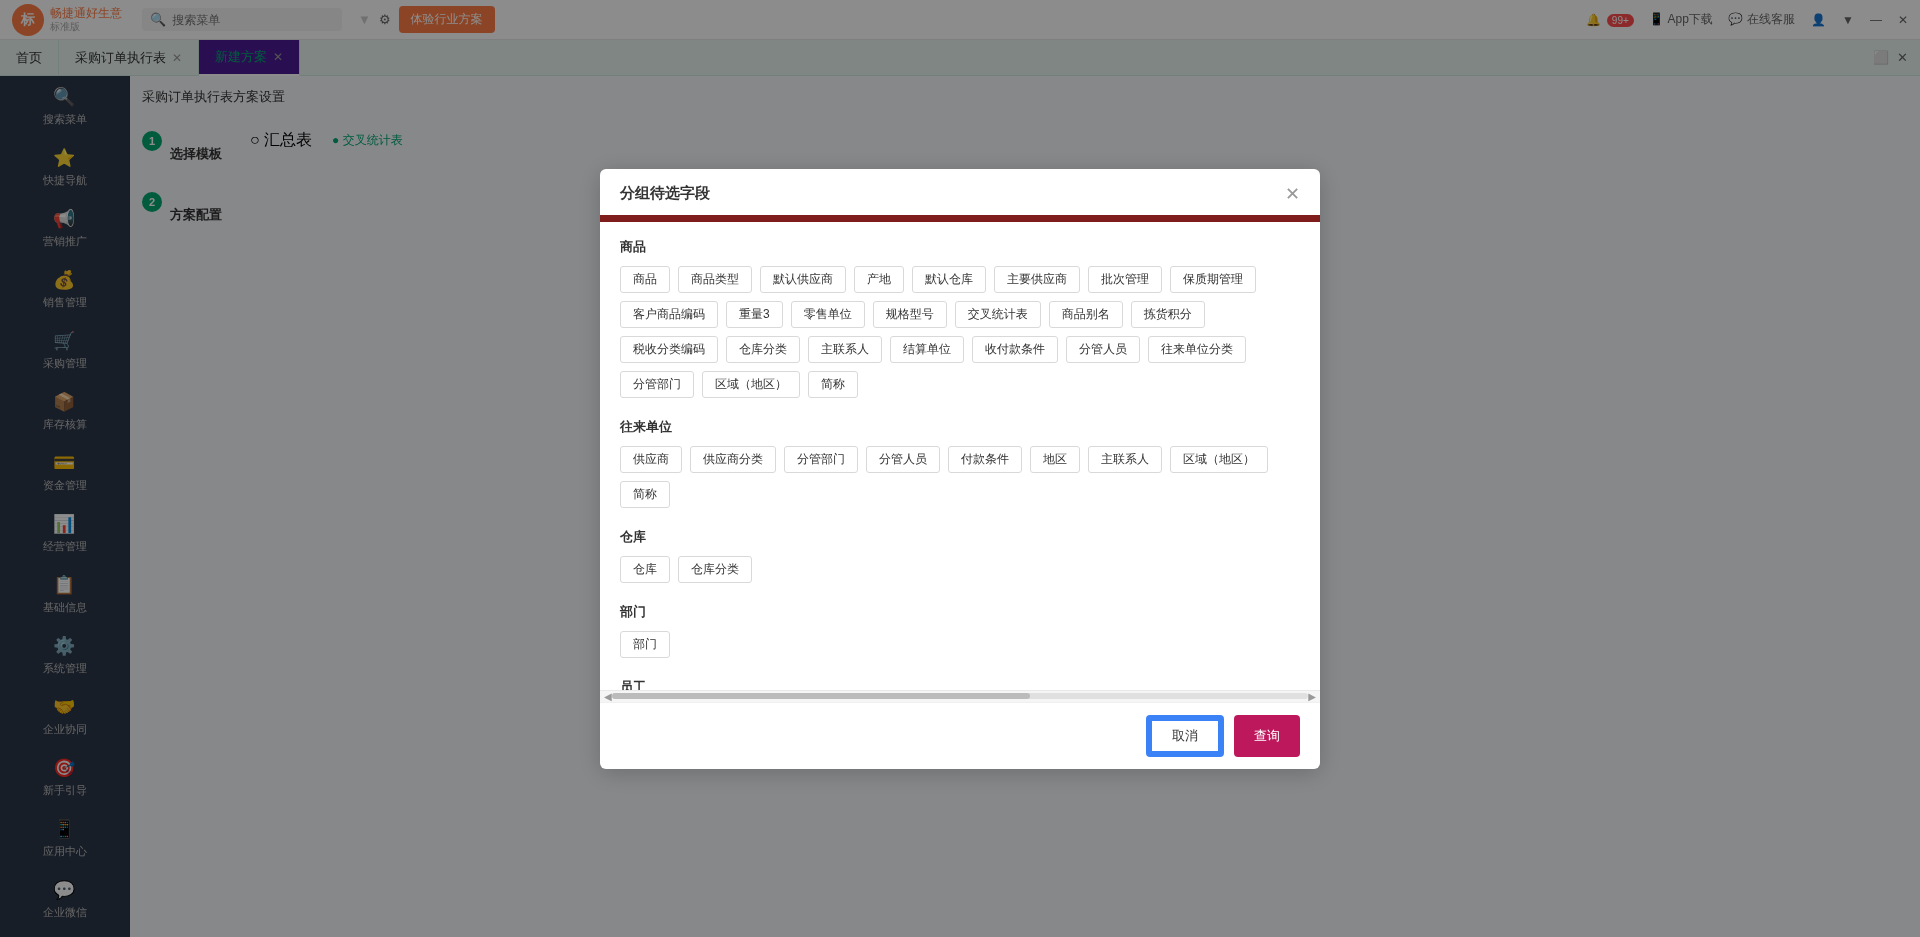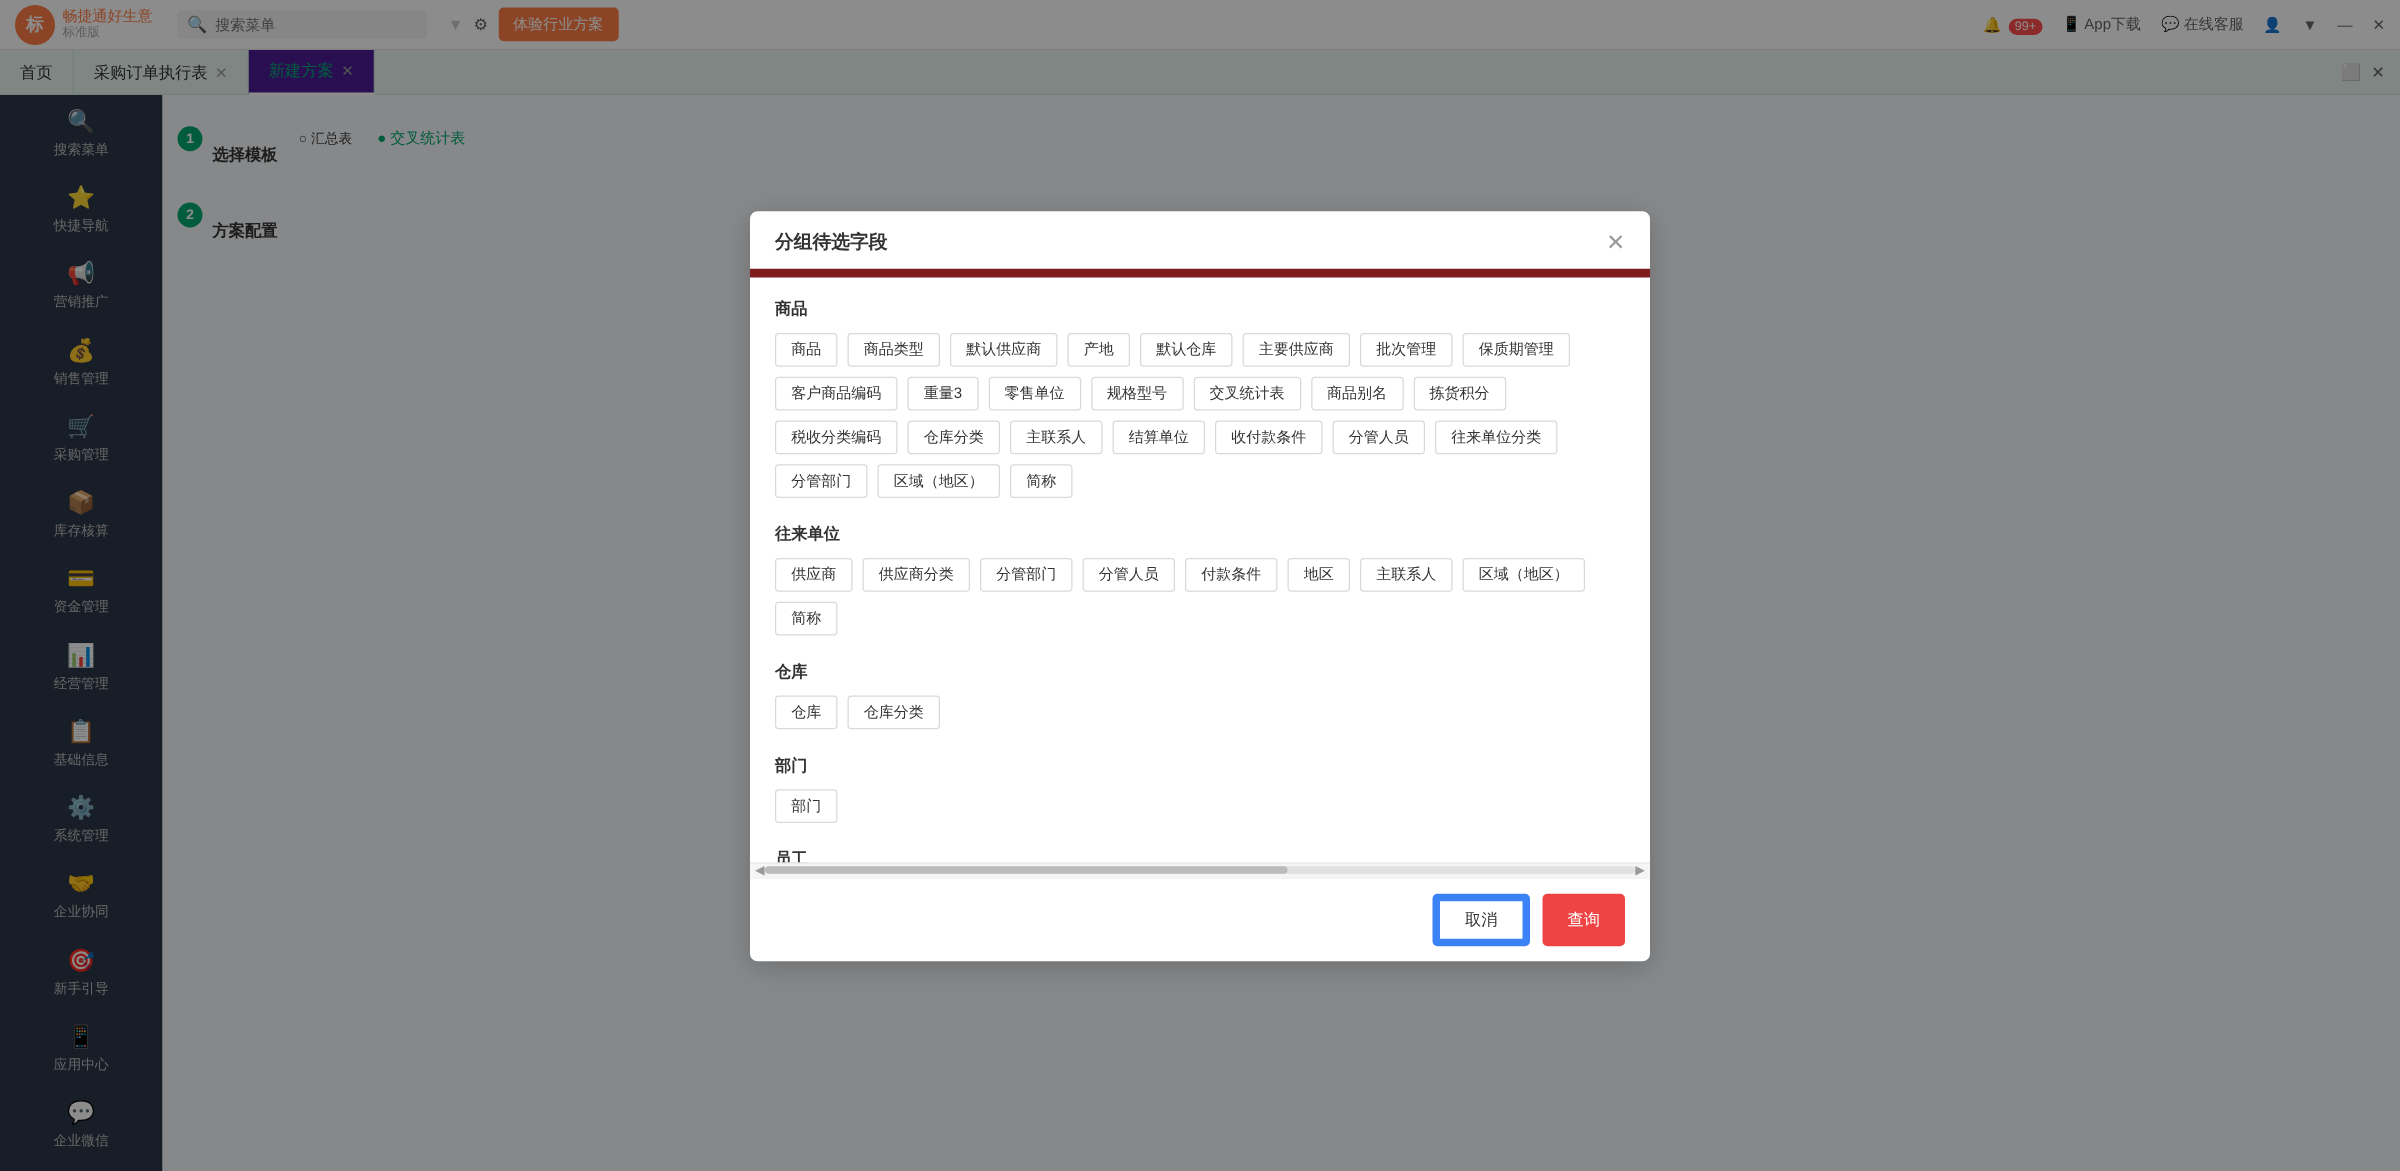--- a/index.html
+++ b/index.html
@@ -154,21 +154,21 @@
     .modal-body::-webkit-scrollbar { width: 6px; }
     .modal-body::-webkit-scrollbar-thumb { background: #ccc; border-radius: 3px; }
 
     
     .btn-cancel {
       border: 6px solid #3b82f6; background: #fff;
       color: #333; padding: 6px 20px; border-radius: 4px;
       cursor: pointer; font-size: 13px;
     }
     .btn-confirm {
-      background: #ef4444; color: #fff;
+      background: #be185d; color: #fff;
       border: none; padding: 6px 20px; border-radius: 4px;
       cursor: pointer; font-size: 13px;
     }
 
     
     .page-title-bar {
       font-size: 13px; color: #333; margin-bottom: 12px;
     }
     .step-row { display: flex; align-items: center; gap: 8px; margin-bottom: 16px; }
     .step-num {
@@ -308,25 +308,26 @@
       <span>企业微信</span>
     </div>
     <div class="sidebar-item">
       
       
     </div>
 
   </div>
 
   <div class="content-area">
+    <div class="page-title-bar">采购订单执行表方案设置</div>
 
     <div class="step-row">
       <div class="step-num">1</div>
       <span class="step-label">选择模板</span>
-      <span style="color:#404040;font-size:11px;margin-left:9px;">○ 汇总表</span>
+      <span style="color:#000000;font-size:16px;margin-left:20px;">○ 汇总表</span>
       <span style="color:#00a870;font-size:12px;margin-left:12px;">● 交叉统计表</span>
     </div>
 
     <div class="step-row">
       <div class="step-num">2</div>
       <span class="step-label">方案配置</span>
     </div>
   </div>
 </div>
 

